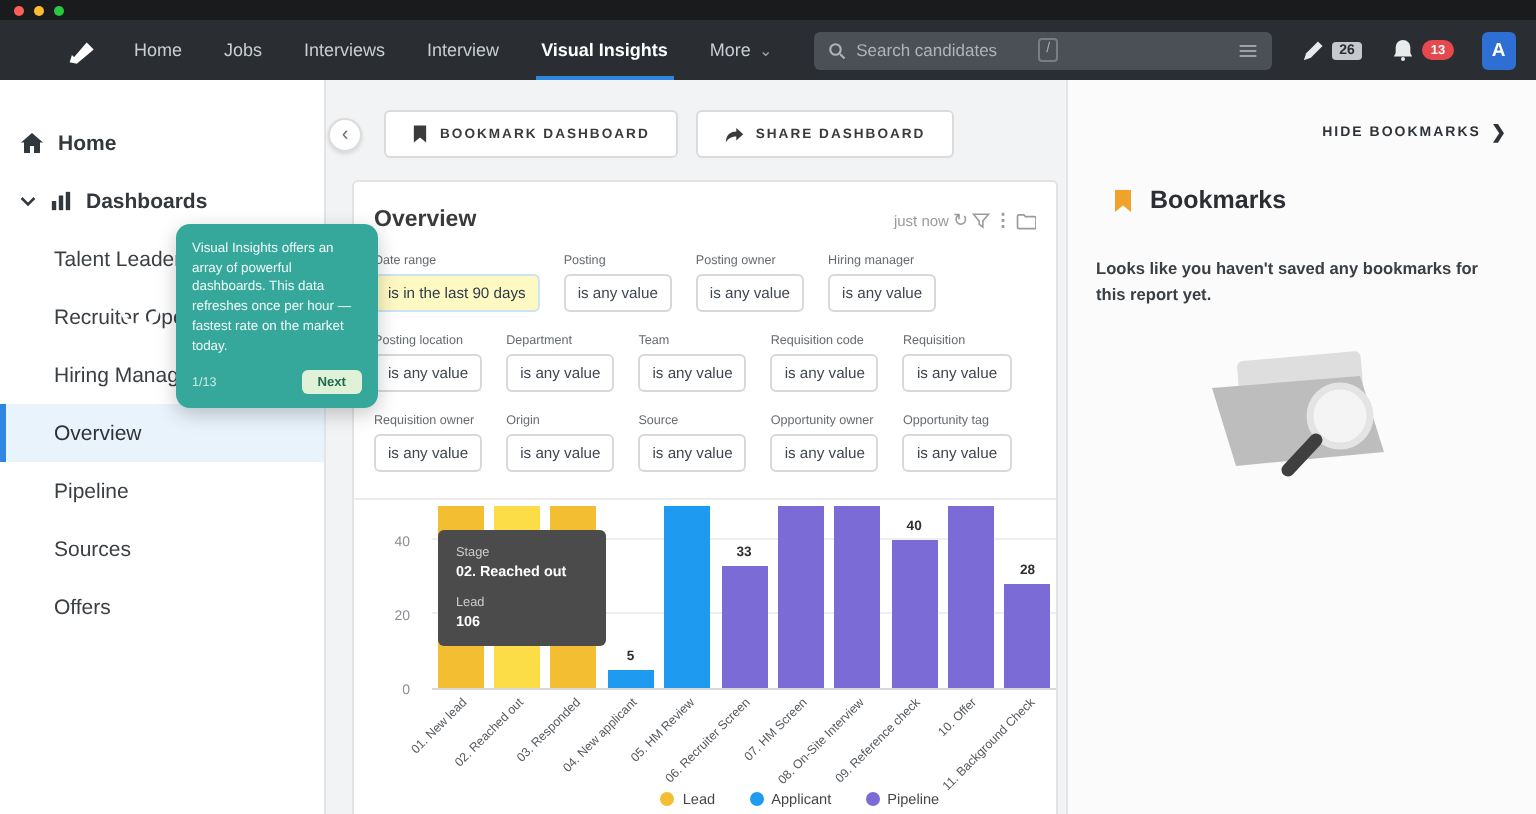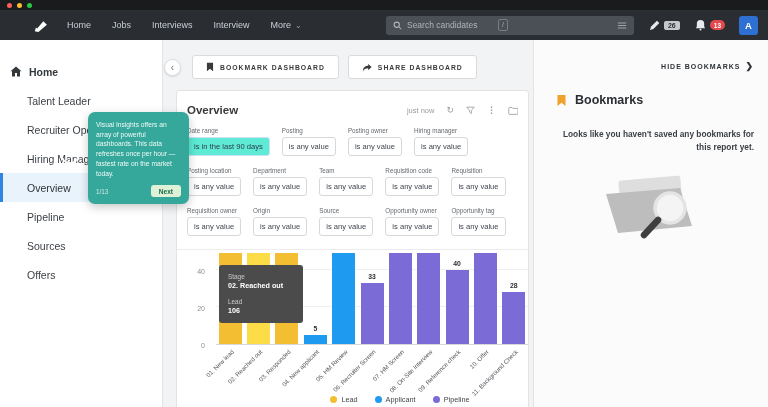--- a/index.html
+++ b/index.html
@@ -54,30 +54,30 @@
             border:1px solid #DCDCDC;box-shadow:0 1px 2px rgba(0,0,0,.12);display:flex;align-items:center;
             justify-content:center;font-size:10px;color:#6B7075;z-index:5}
   .toolbar{padding:15px 0 0 29px;display:flex;gap:9px}
   .tbtn{height:24px;display:inline-flex;align-items:center;gap:6px;padding:0 13px;background:#fff;
         border:1px solid #DBDBDB;border-radius:3px;font-size:6.8px;font-weight:bold;letter-spacing:1px;
         color:#3A3A3A;white-space:nowrap}
   .card{position:absolute;left:13px;right:4px;top:50px;bottom:-10px;background:#fff;
         border:1px solid #E3E3E3;border-radius:3px;overflow:hidden}
   .card-head{display:flex;align-items:center;padding:13px 10px 6px}
   .card-title{font-size:11.5px;font-weight:bold;color:#3A3A3A}
-  .card-meta{margin-left:auto;display:flex;align-items:flex-end;gap:12px;color:#9B9B9B;font-size:7.5px}
+  .card-meta{margin-left:auto;display:flex;align-items:flex-end;gap:2px;color:#9B9B9B;font-size:7.5px}
   .mi{color:#9B9B9B;font-size:9px;line-height:1;display:flex}
 
   .filters{padding:5px 10px 13px;display:flex;flex-direction:column;gap:11px}
   .frow{display:flex;gap:12px}
   .fgroup{display:flex;flex-direction:column;gap:3px}
   .flabel{font-size:6.3px;color:#666B70;white-space:nowrap}
   .fbox{border:1px solid #D8D8D8;border-radius:3px;padding:4px 6px;font-size:7.6px;color:#3F4750;
         white-space:nowrap;background:#fff;min-width:46px}
-  .fbox.highlight{background:#5eead4;border-color:#CBE3F7;color:#2C3B49}
+  .fbox.highlight{background:#fef9c3;border-color:#CBE3F7;color:#2C3B49}
 
   
   .chart-sec{border-top:1px solid #ECECEC;position:relative;padding-top:3px}
   .plot{position:relative;margin-left:39px;width:312px;height:92px;overflow:hidden;
         border-bottom:1px solid #D8D8D8}
   .gline{position:absolute;left:0;right:0;height:1px;background:#EFEFEF}
   .ylabels{position:absolute;left:0;top:3px;width:34px;height:92px}
   .ylab{position:absolute;right:6px;font-size:7px;color:#8A8F94}
   .bar{position:absolute;bottom:0;width:23px}
   .bar.hovered{filter:brightness(1.16) saturate(.92)}
@@ -96,21 +96,21 @@
   .litem{display:flex;align-items:center;gap:4px;font-size:7.3px;color:#43474C}
   .ldot{width:7px;height:7px;border-radius:50%}
 
   
   .panel{width:235px;flex:none;background:#FBFBFB;border-left:1px solid #E4E4E4;position:relative}
   .hide-link{position:absolute;top:21px;right:14px;display:flex;align-items:center;gap:5px;
              font-size:7px;font-weight:bold;letter-spacing:1px;color:#2F3337;cursor:pointer}
   .hl-chev{font-size:9px}
   .bm-head{margin:53px 0 0 22px;display:flex;align-items:center;gap:8px;font-size:12.5px;
            font-weight:bold;color:#2B2F33}
-  .bm-empty{margin:21px auto 0;width:206px;text-align:right;font-size:8.3px;font-weight:bold;
+  .bm-empty{margin:21px auto 0;width:206px;text-align:left;font-size:8.3px;font-weight:bold;
             color:#3A3F44;line-height:1.55}
   .bm-illus{display:block;margin:14px auto 0}
 
   
   .ob{position:absolute;left:88px;top:112px;width:101px;background:#35A79B;border-radius:7px;
       padding:8px 8px 7px;box-shadow:0 3px 10px rgba(0,0,0,.22);z-index:60}
   .ob-text{font-size:6.7px;color:#F0FAF7;line-height:1.45}
   .ob-foot{display:flex;align-items:center;margin-top:7px}
   .ob-step{font-size:6.3px;color:rgba(255,255,255,.75)}
   .ob-next{margin-left:auto;background:#DFF2D8;color:#1F6B4E;font-size:6.6px;font-weight:bold;
@@ -132,20 +132,21 @@
     <svg width="17" height="17" viewBox="0 0 24 24">
         <path d="M4 20 L16 6 L21 11 L9 21 Z" fill="#fff"></path>
         <path d="M4 20 l1.6-5.2 3.6 3.6 Z" fill="#fff"></path>
       </svg>
   </span>
   <span class="nav-items">
       <span class="nav-item">Home</span>
       <span class="nav-item">Jobs</span>
       <span class="nav-item">Interviews</span>
       <span class="nav-item">Interview</span>
+      <span class="nav-item active">Visual Insights</span>
       <span class="nav-item">More<span class="caret">⌄</span></span>
     </span>
   <div class="search">
     <span style="display:flex">
       <svg width="9" height="9" viewBox="0 0 12 12">
           <circle cx="5" cy="5" r="3.5" fill="none" stroke="#AEB4BA" stroke-width="1.4"></circle>
           <line x1="8" y1="8" x2="11" y2="11" stroke="#AEB4BA" stroke-width="1.4"></line>
         </svg>
     </span>
     <input readonly="" placeholder="Search candidates" style="">
@@ -183,20 +184,33 @@
 <div class="app">
 
   <div class="sidebar" id="sidebar">
       <div class="side-item">
         <span style="display: flex;">
           <svg width="12" height="11" viewBox="0 0 12 11">
             <path d="M6 .5 .5 5.3H2V10.5h3V7h2v3.5h3V5.3h1.5z" fill="#33383D"></path>
           </svg>
         </span>
         <span>Home</span>
+      </div>
+      <div class="side-item">
+        <span><svg width="8" height="6" viewBox="0 0 10 7">
+            <path d="M1 1l4 4 4-4" fill="none" stroke="#33383D" stroke-width="1.6"></path>
+          </svg></span>
+        <span style="display: flex;">
+          <svg width="11" height="11" viewBox="0 0 12 12">
+            <rect x="1" y="6" width="2.4" height="5" fill="#33383D"></rect>
+            <rect x="4.8" y="3" width="2.4" height="8" fill="#33383D"></rect>
+            <rect x="8.6" y="1" width="2.4" height="10" fill="#33383D"></rect>
+          </svg>
+        </span>
+        <span>Dashboards</span>
       </div>
       <div class="side-sub">
         <span>Talent Leader</span>
       </div>
       <div class="side-sub">
         <span>Recruiter Oper</span>
       </div>
       <div class="side-sub">
         <span>Hiring Manager</span>
       </div>

